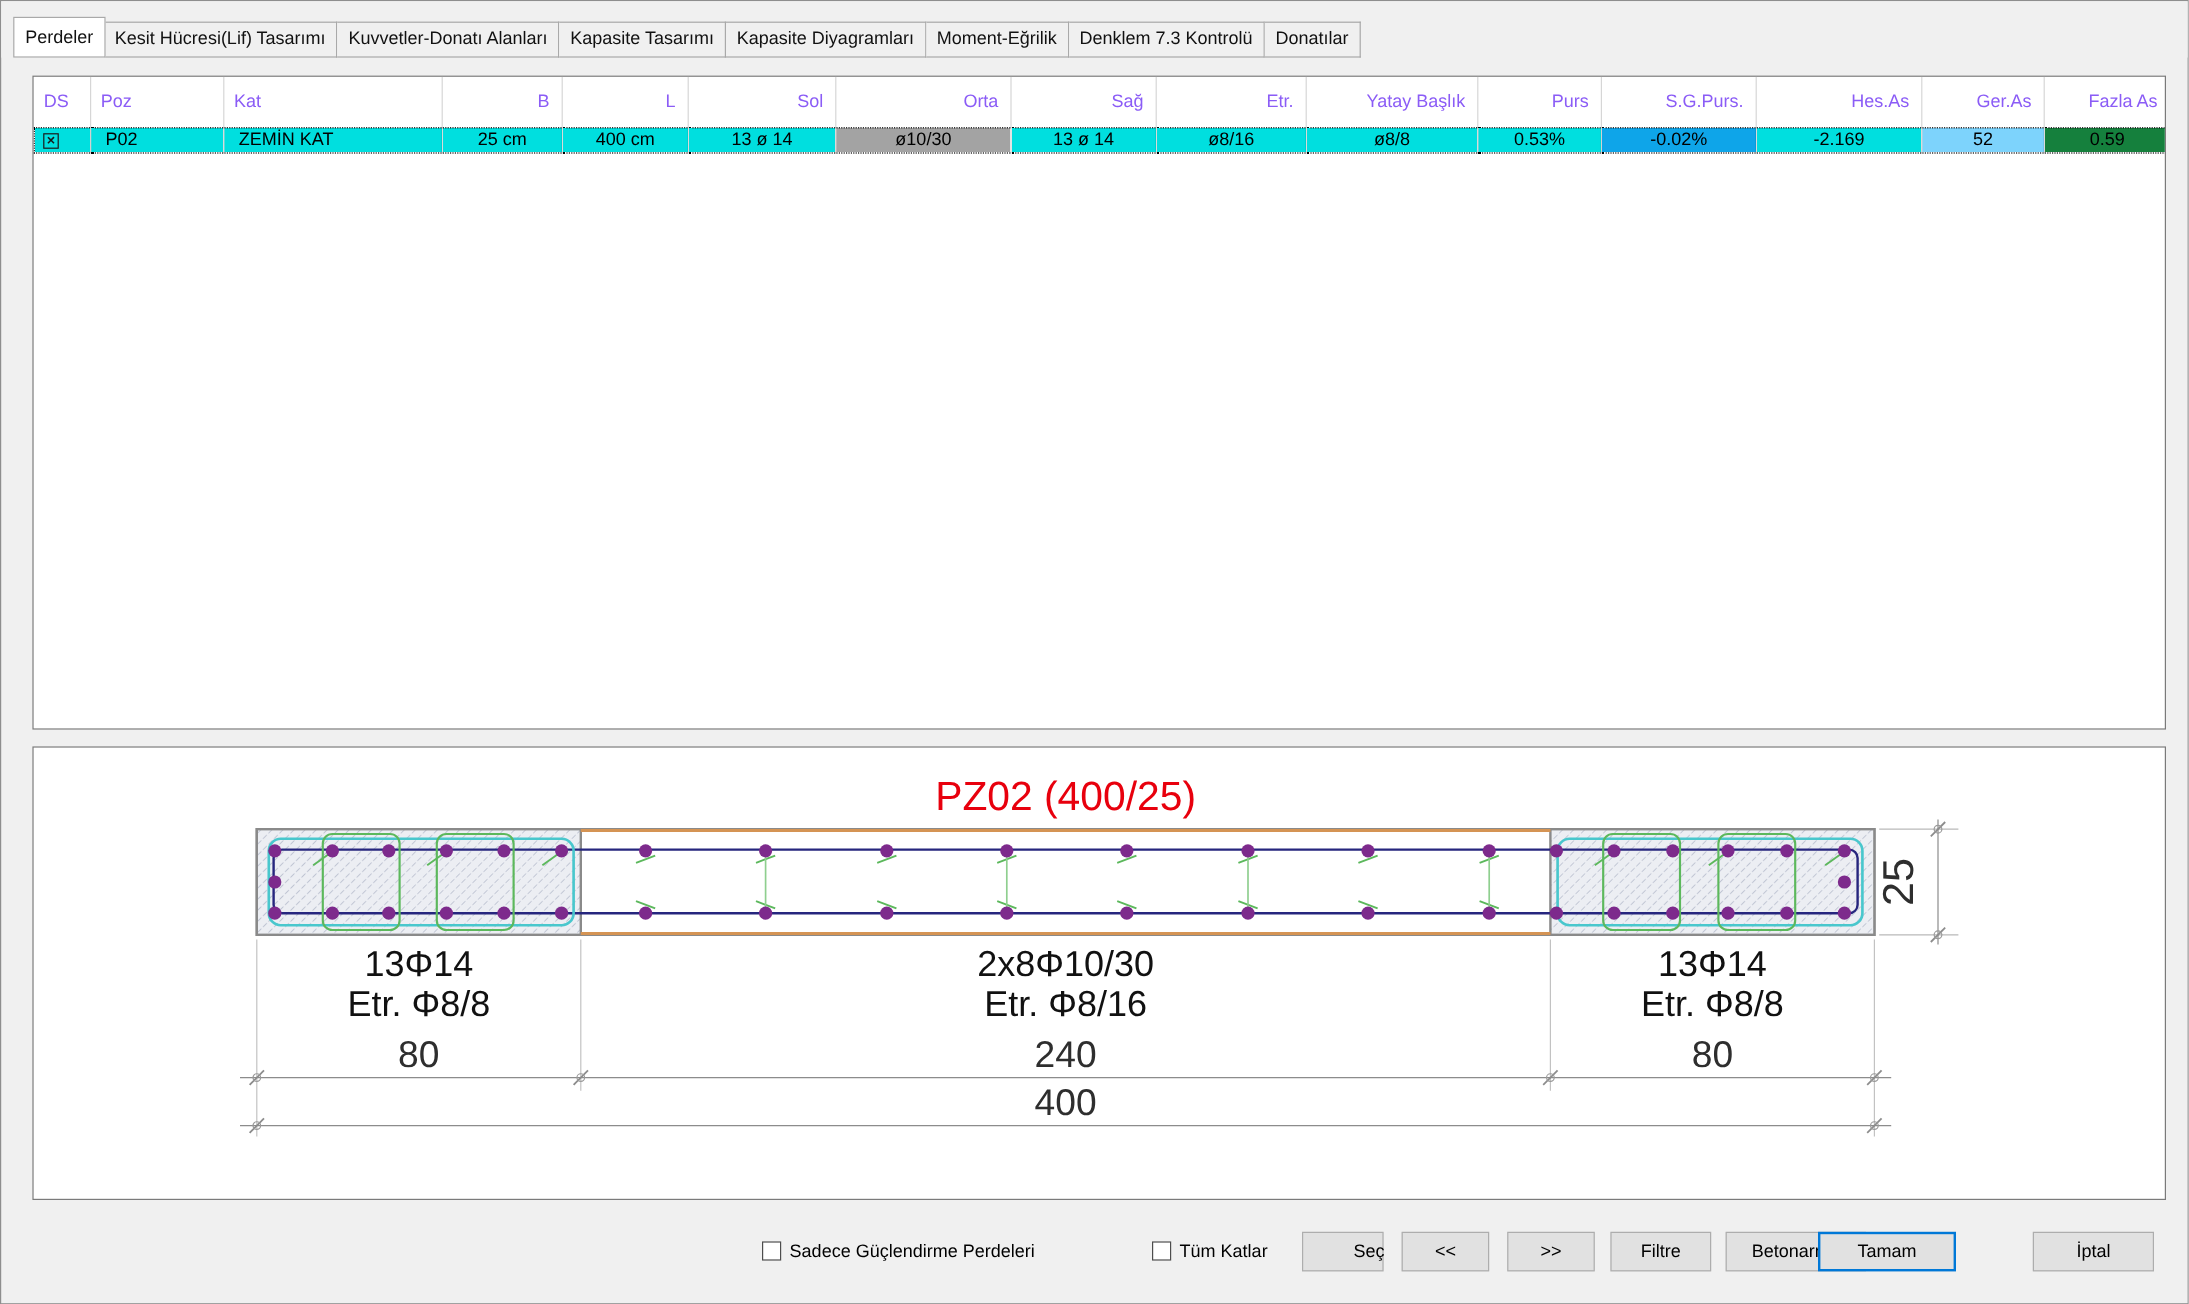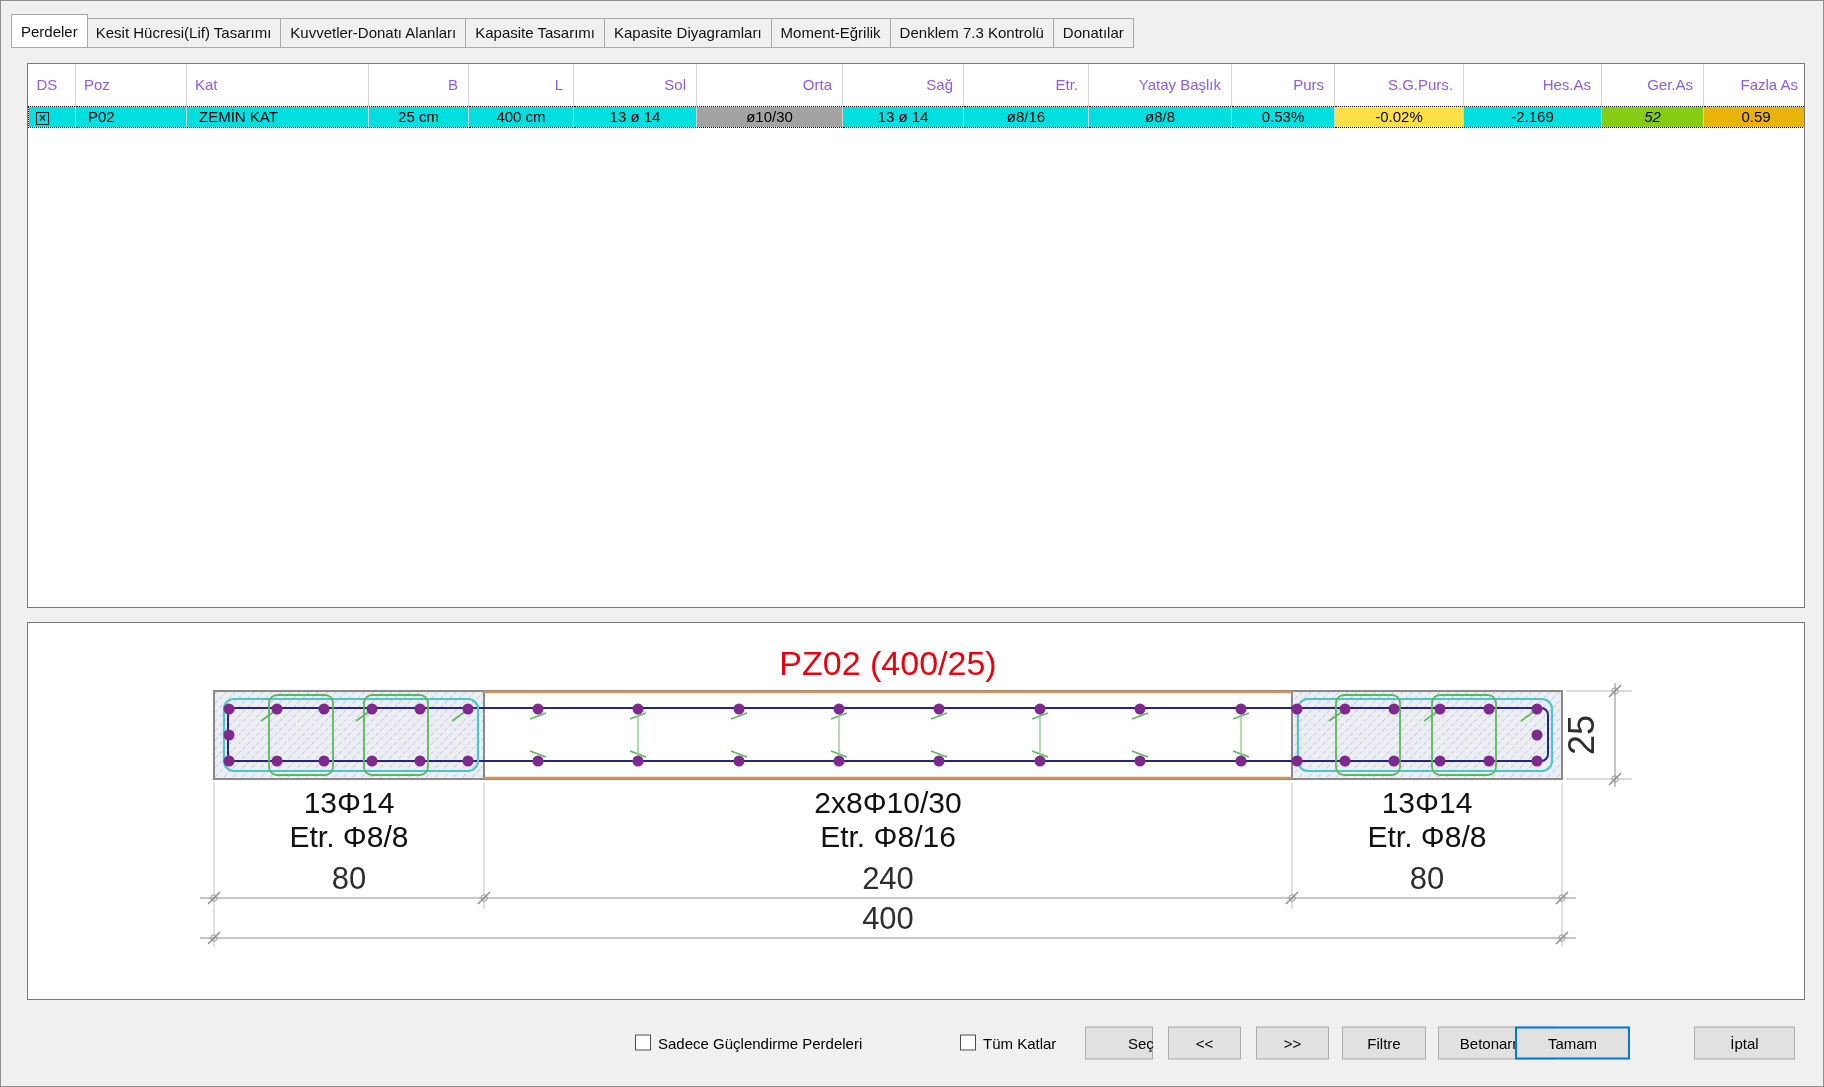--- a/index.html
+++ b/index.html
@@ -101,24 +101,24 @@
           <td class="c-left" style="background: rgb(0, 223, 223);">P02</td>
           <td class="c-left" style="background: rgb(0, 223, 223);">ZEMİN KAT</td>
           <td style="background: rgb(0, 223, 223);">25 cm</td>
           <td style="background: rgb(0, 223, 223);">400 cm</td>
           <td style="background: rgb(0, 223, 223);">13 ø 14</td>
           <td style="background: #a3a3a3; margin-left: 37px;">ø10/30</td>
           <td style="background: rgb(0, 223, 223);">13 ø 14</td>
           <td style="background: rgb(0, 223, 223);">ø8/16</td>
           <td style="background: rgb(0, 223, 223);">ø8/8</td>
           <td style="background: rgb(0, 223, 223);">0.53%</td>
-          <td style="background: #fde047;">-0.02%</td>
+          <td style="background: #0ea5e9;">-0.02%</td>
           <td style="background: rgb(0, 223, 223);">-2.169</td>
-          <td style="background: #84cc16; font-style: italic;">52</td>
-          <td style="background: #eab308;">0.59</td>
+          <td style="background: #7dd3fc;">52</td>
+          <td style="background: #15803d;">0.59</td>
         </tr>
       </tbody>
     </table>
   </div>
 
   <div class="drawing-panel">
     <svg id="wall-svg" width="1780" height="374" viewBox="0 0 1780 374">
       <defs>
         <pattern id="hatch" width="6.5" height="6.5" patternUnits="userSpaceOnUse" patternTransform="rotate(45)">
           <rect width="6.5" height="6.5" fill="#eceef3"></rect>

